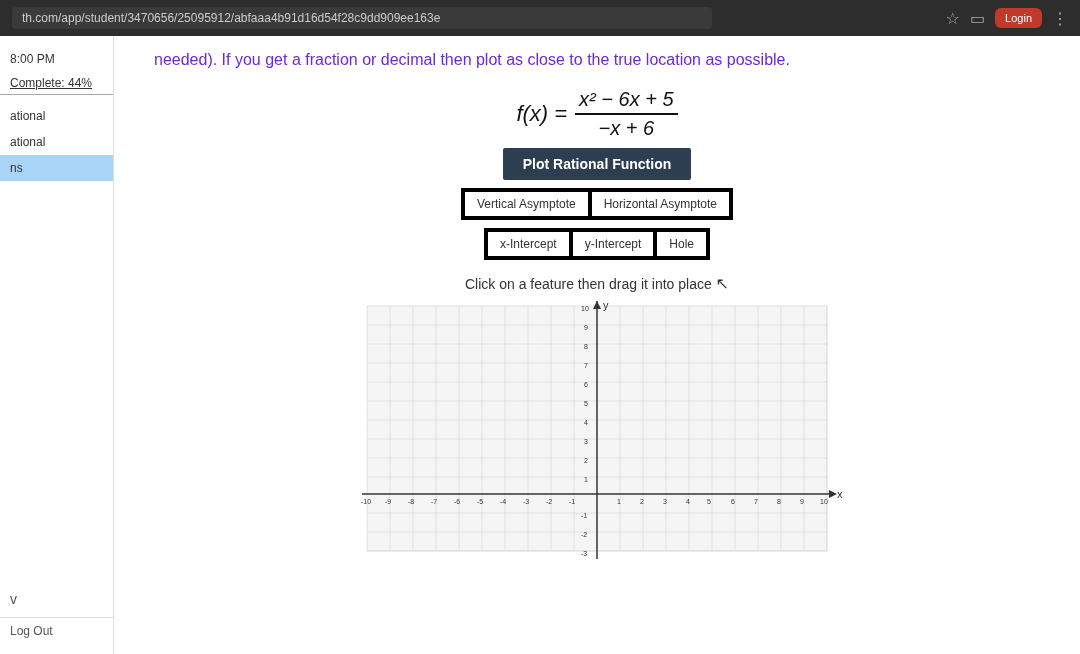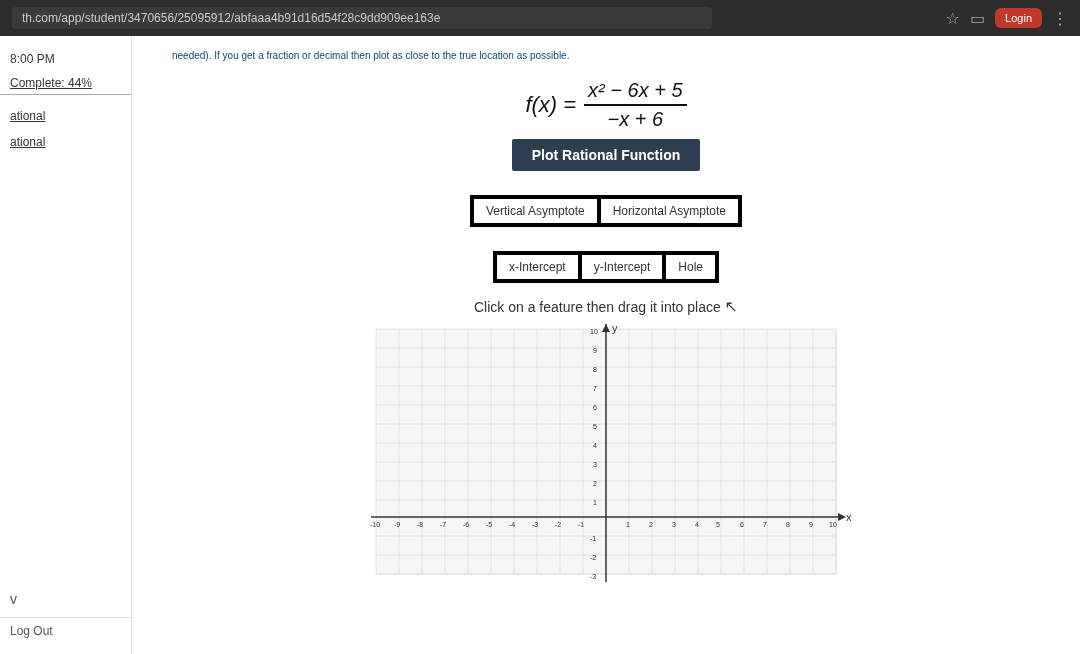--- a/index.html
+++ b/index.html
@@ -59,21 +59,21 @@
 
     
     .main-layout {
       display: flex;
       flex: 1;
       overflow: hidden;
     }
 
     
     .sidebar {
-      width: 132px;
+      width: 114px;
       background: #fff;
       border-right: 1px solid #ddd;
       display: flex;
       flex-direction: column;
       padding: 10px 0;
       flex-shrink: 0;
     }
 
     .sidebar-time {
       font-size: 12px;
@@ -88,21 +88,20 @@
       border-bottom: 1px solid #aaa;
       margin-bottom: 8px;
       text-decoration: underline;
     }
 
     .sidebar-item {
       font-size: 12px;
       color: #333;
       padding: 6px 10px;
       cursor: pointer;
-      text-decoration: underline;
     }
 
     .sidebar-item.active {
       background: #a8d4f5;
     }
 
     .sidebar-spacer { flex: 1; }
 
     .sidebar-chevron {
       padding: 6px 10px;
@@ -123,22 +122,22 @@
     
     .content {
       flex: 1;
       background: #fff;
       overflow-y: auto;
       padding: 0 40px 20px 40px;
       position: relative;
     }
 
     .instruction-text {
-      font-size: 10px;
-      color: #0c4a6e;
+      font-size: 16px;
+      color: #6d28d9;
       margin-top: 12px;
       margin-bottom: 16px;
       line-height: 1.5;
     }
 
     
     .formula-container {
       text-align: center;
       margin-bottom: 8px;
     }
@@ -169,21 +168,21 @@
     .fraction-den {
       padding: 2px 4px 0 4px;
       font-size: 20px;
     }
 
     
     .buttons-area {
       display: flex;
       flex-direction: column;
       align-items: center;
-      gap: 24px;
+      gap: 8px;
       margin-bottom: 14px;
     }
 
     .plot-btn {
       background: #2c3e50;
       color: white;
       border: none;
       padding: 8px 20px;
       font-size: 14px;
       font-weight: bold;
@@ -248,20 +247,23 @@
 <div class="main-layout">
 
   <div class="sidebar">
     <div class="sidebar-time">8:00 PM</div>
     <div class="sidebar-complete">Complete: 44%</div>
     <div class="sidebar-item">
       <span>ational</span>
     </div>
     <div class="sidebar-item">
       <span>ational</span>
+    </div>
+    <div class="sidebar-item active">
+      <span>ns</span>
     </div>
     <div class="sidebar-spacer"></div>
     <div class="sidebar-chevron">v</div>
     <div class="sidebar-logout">Log Out</div>
   </div>
 
   <div class="content">
 
     <div class="instruction-text">needed). If you get a fraction or decimal then plot as close to the true location as possible.</div>
 

